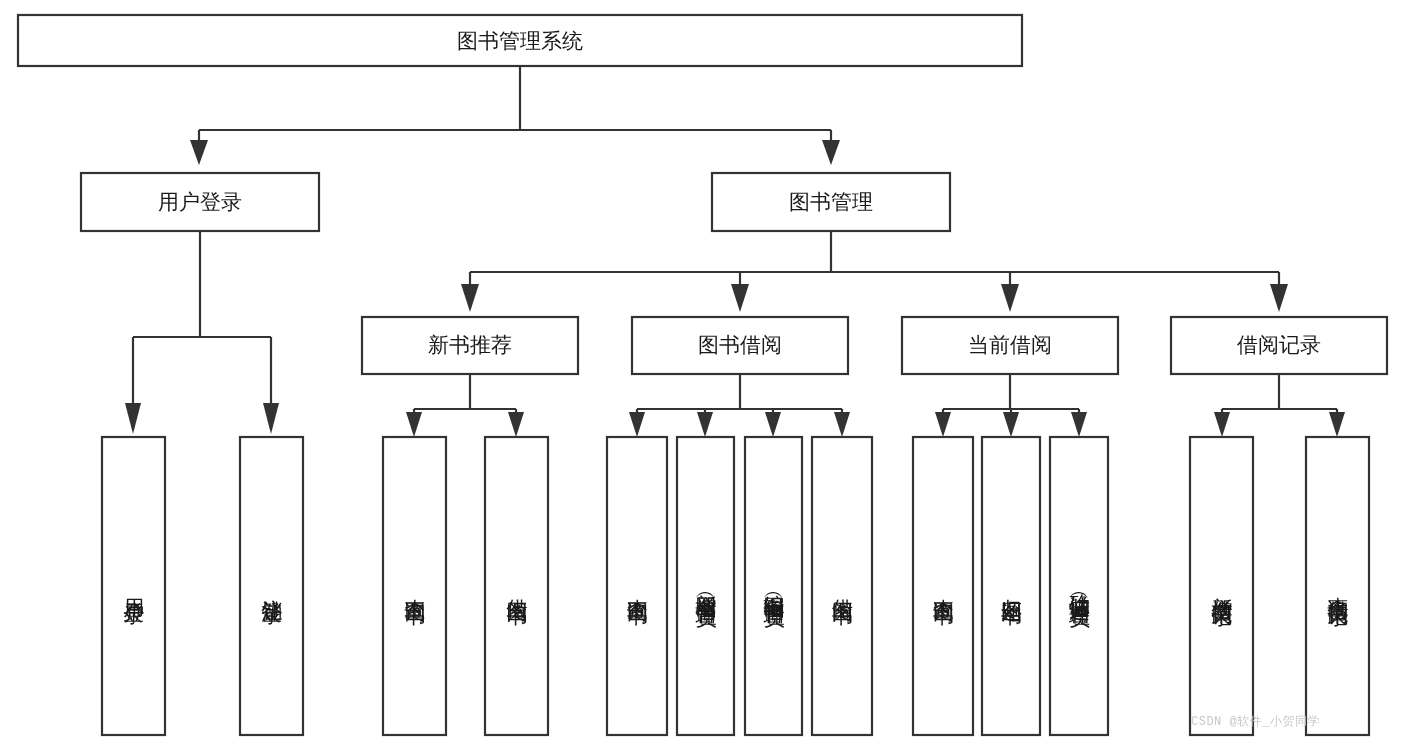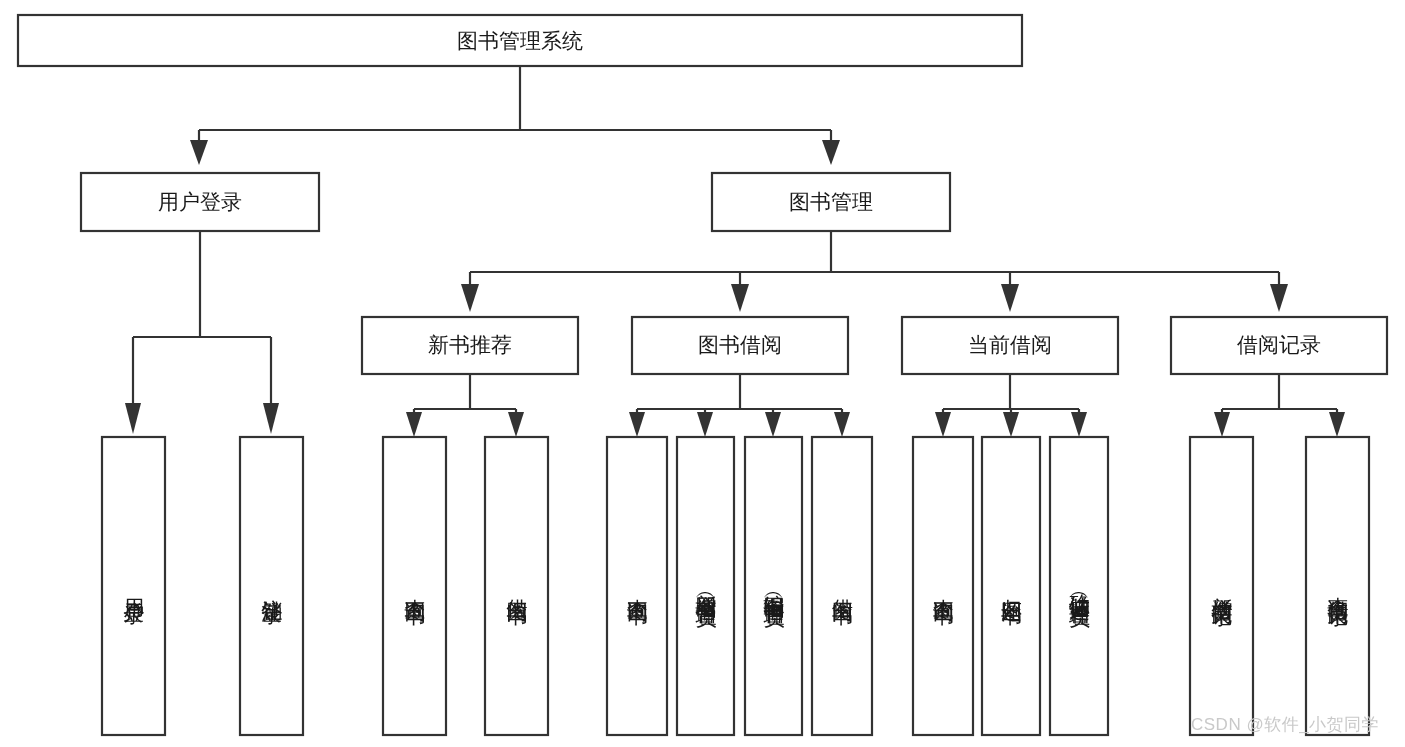--- a/index.html
+++ b/index.html
@@ -60,22 +60,22 @@
     letter-spacing: 2px;
     text-align: center;
     display: flex;
     align-items: center;
     justify-content: center;
     white-space: nowrap;
     pointer-events: none;
   }
   .watermark {
     position: absolute;
-    font-family: Liberation Sans, sans-serif;
-    font-size: 17px;
+    font-family: Liberation Mono, monospace;
+    font-size: 12px;
     color: #c9c9c9;
     white-space: nowrap;
     letter-spacing: 0.5px;
   }
 </style>
 </head>
 <body>
 
 <div id="diagram-root">
 

